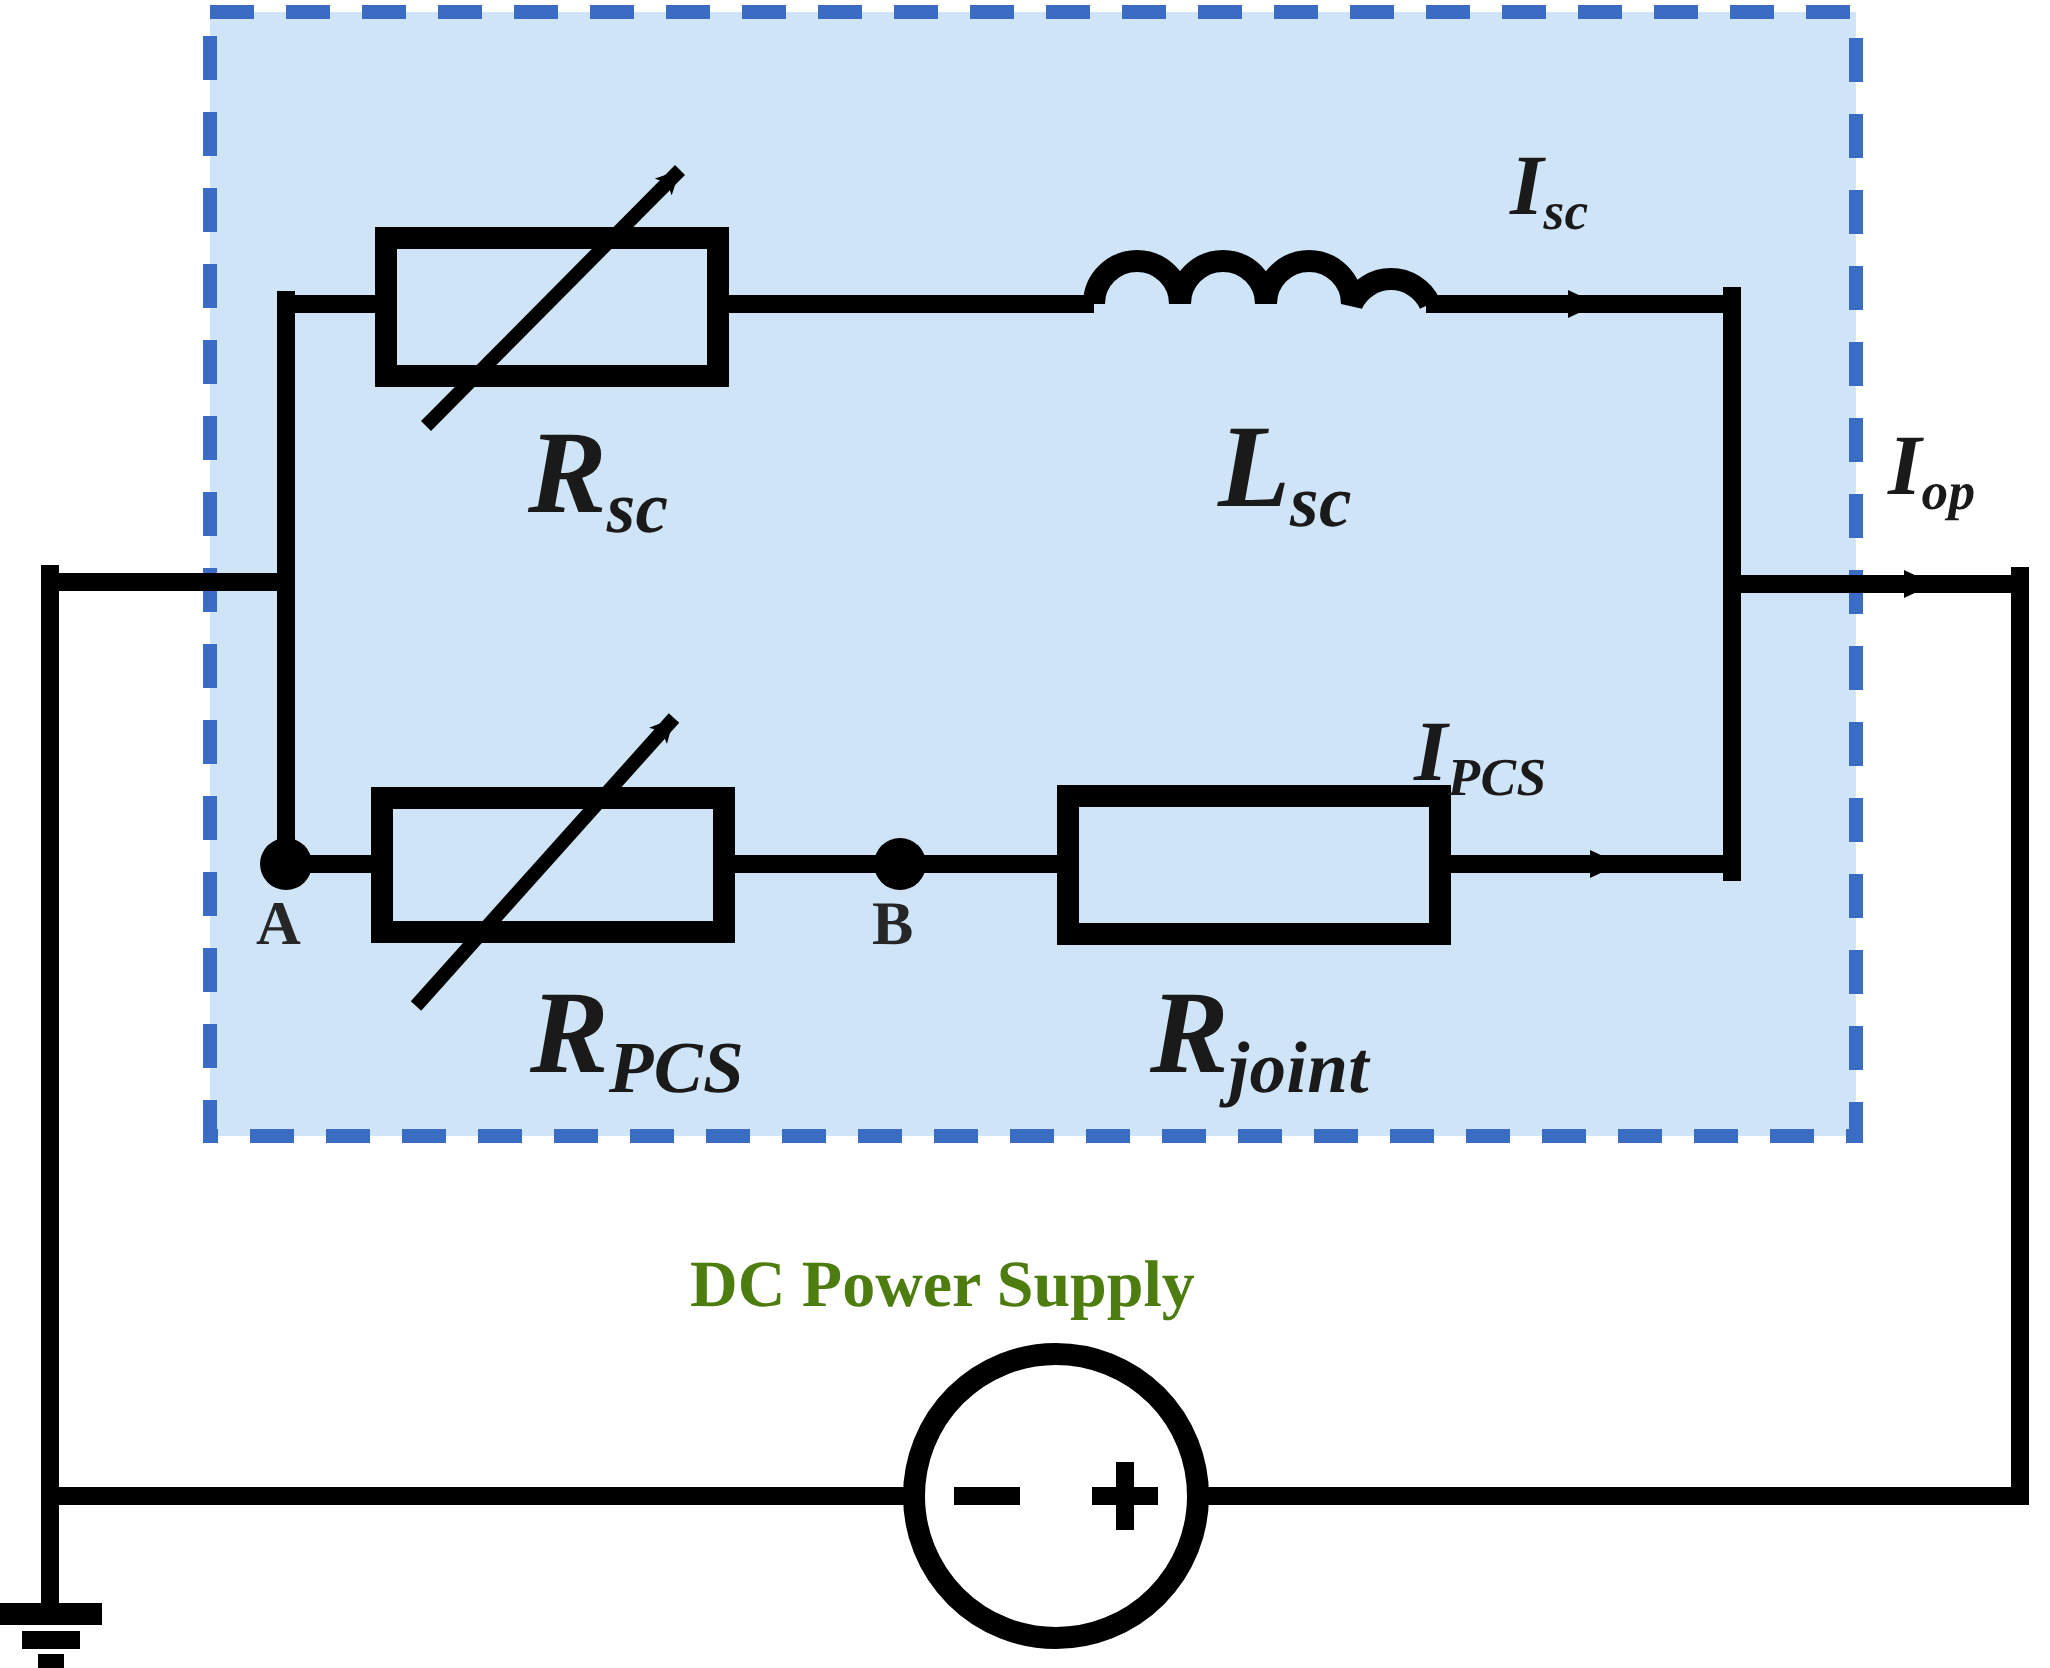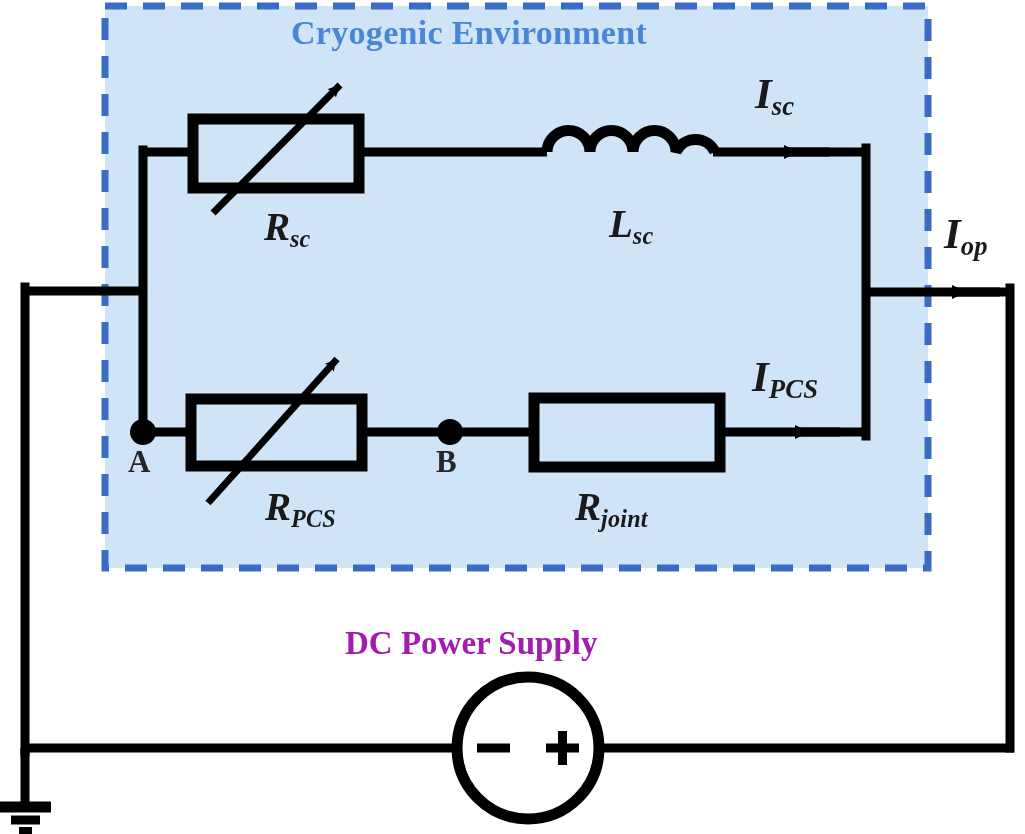--- a/index.html
+++ b/index.html
@@ -44,33 +44,33 @@
     letter-spacing: 0.2px;
   }
   #cryo-title {
     color: #4a86d6;
     font-style: normal;
     font-weight: bold;
     font-size: 34px;
     letter-spacing: 0.3px;
   }
   #dc-title {
-    color: #a21caf;
+    color: #4d7c0f;
     font-style: normal;
     font-weight: bold;
     font-size: 33px;
   }
   .node-lbl {
     font-style: normal;
     font-weight: bold;
     font-size: 31px;
     color: #262626;
   }
   .cur-lbl { font-size: 43px; text-align: right; }
-  .comp-lbl { font-size: 39px; }
+  .comp-lbl { font-size: 59px; }
 </style>
 </head>
 <body>
 
 <div id="canvas">
 
   <svg class="diagram" viewBox="0 0 1025 834">
     <defs>
       <marker id="arrowL" markerWidth="16" markerHeight="14" refX="15" refY="7" orient="auto" markerUnits="userSpaceOnUse">
         <path d="M15,0 L15,14 L0,7 Z" fill="#000000"></path>
@@ -128,21 +128,20 @@
     <circle cx="528" cy="748" r="71" fill="#ffffff" stroke="#000" stroke-width="11"></circle>
     <path d="M477,748 L510,748" stroke="#000" stroke-width="9" fill="none"></path>
     <path d="M546,748 L579,748 M562.5,731 L562.5,765" stroke="#000" stroke-width="9" fill="none"></path>
 
     <path d="M25,748 L25,806" stroke="#000" stroke-width="9" fill="none"></path>
     <path d="M0,807 L51,807" stroke="#000" stroke-width="11" fill="none"></path>
     <path d="M11,820 L40,820" stroke="#000" stroke-width="9" fill="none"></path>
     <path d="M19,831 L32,831" stroke="#000" stroke-width="8" fill="none"></path>
   </svg>
 
-  <div class="lbl" id="cryo-title" style="left:291px; top:16px;">Cryogenic Environment</div>
 
   <div class="lbl comp-lbl" style="left:264px; top:207px;">
     <span class="base">R</span><span class="sub">sc</span>
   </div>
 
   <div class="lbl comp-lbl" style="left:609px; top:204px;">
     <span class="base">L</span><span class="sub">sc</span>
   </div>
 
   <div class="lbl comp-lbl" style="left:265px; top:487px;">
@@ -150,21 +149,21 @@
   </div>
 
   <div class="lbl comp-lbl" style="left:575px; top:487px;">
     <span class="base">R</span><span class="sub">joint</span>
   </div>
 
   <div class="lbl cur-lbl" style="left:755px; top:72px;">
     <span class="base">I</span><span class="sub">sc</span>
   </div>
 
-  <div class="lbl cur-lbl" style="left:752px; top:355px;">
+  <div class="lbl cur-lbl" style="left:707px; top:355px;">
     <span class="base">I</span><span class="sub">PCS</span>
   </div>
 
   <div class="lbl cur-lbl" style="left:944px; top:212px;font-family:Liberation Serif, serif;">
     <span class="base">I</span><span class="sub">op</span>
   </div>
 
   <div class="lbl node-lbl" style="left:128px; top:446px;">A</div>
 
   <div class="lbl node-lbl" style="left:436px; top:446px;">B</div>

